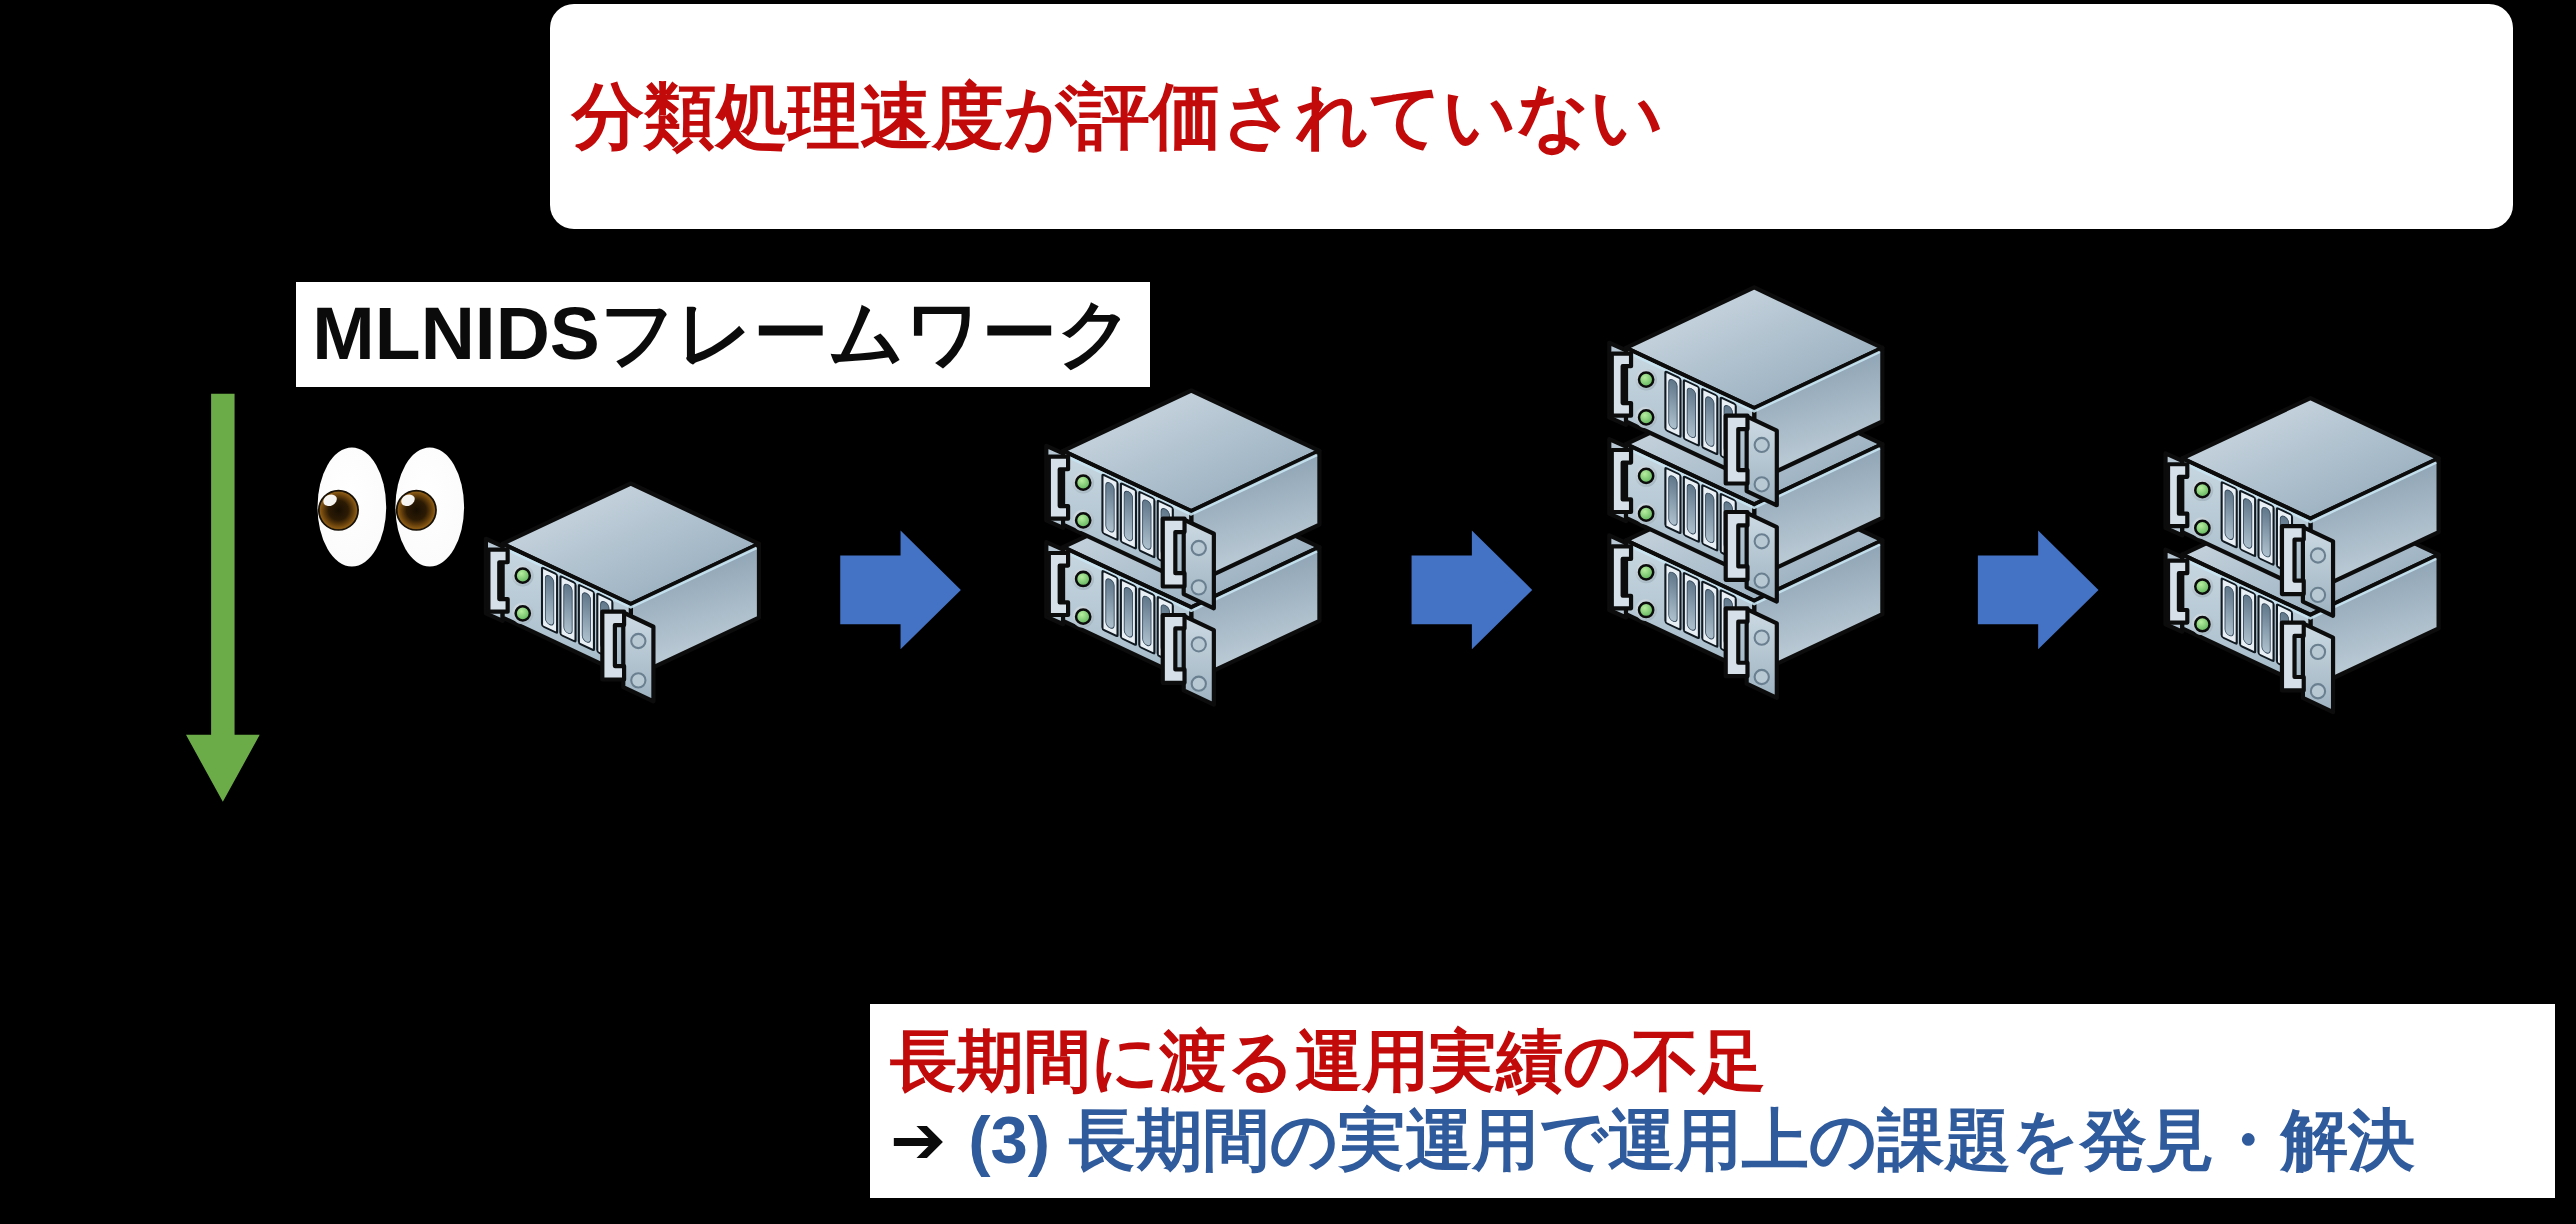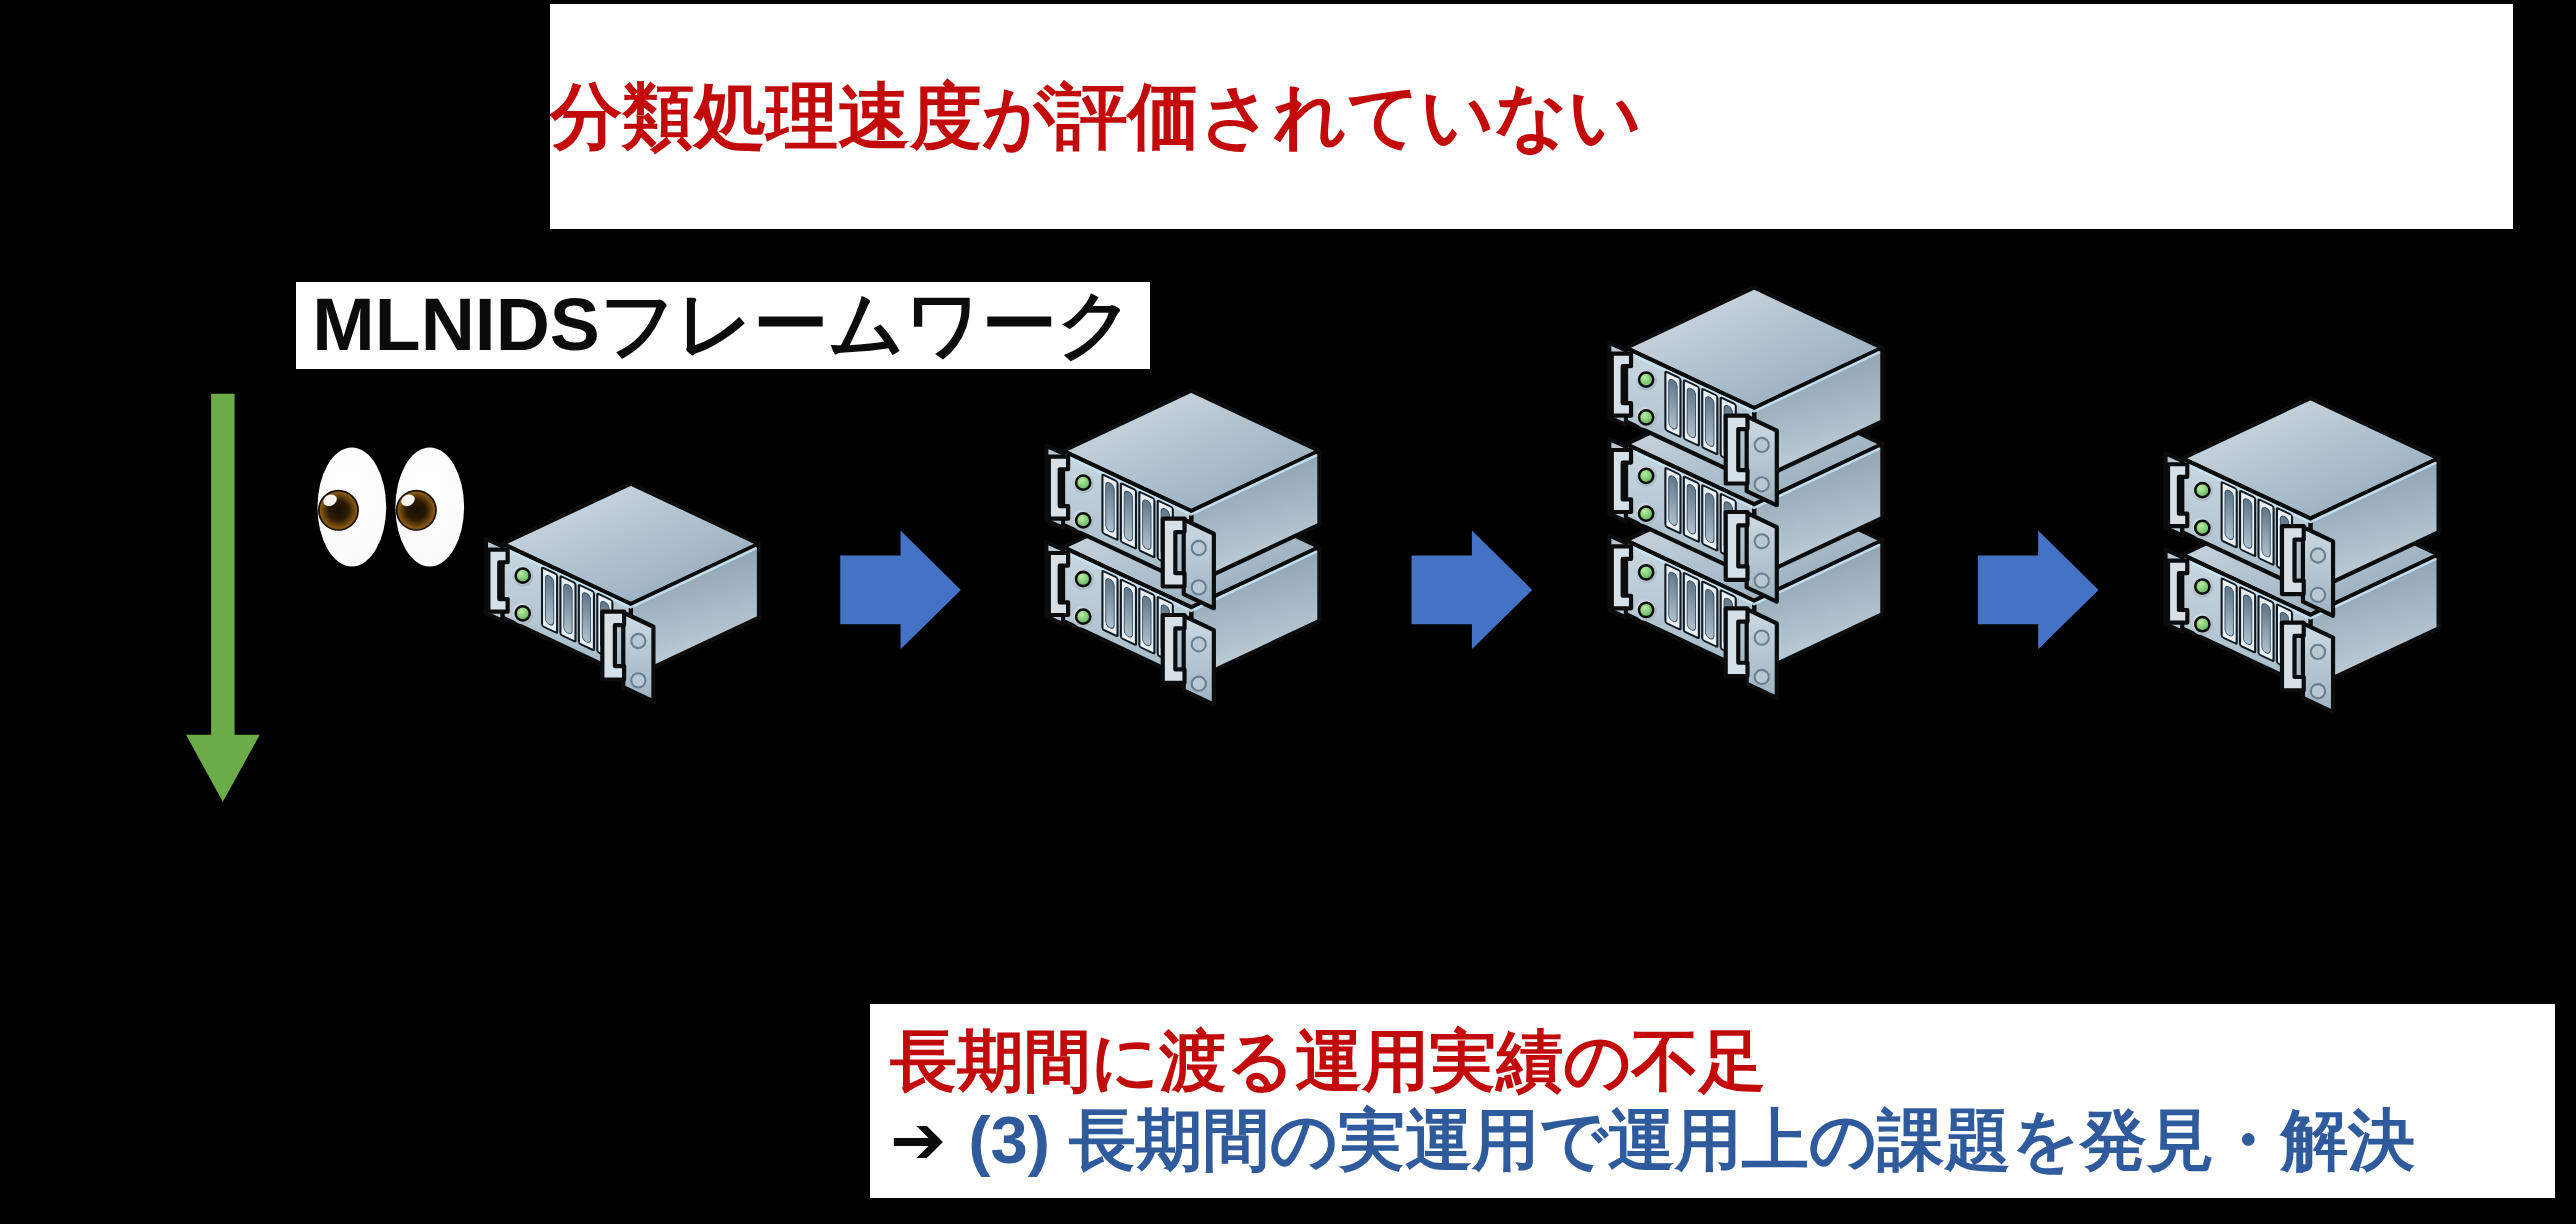--- a/index.html
+++ b/index.html
@@ -8,29 +8,29 @@
     background:#000000;
     font-family:"Liberation Sans","DejaVu Sans",sans-serif;
     font-weight:bold;
   }
   .callout{
     position:absolute;background:#ffffff;
     display:flex;flex-direction:column;justify-content:center;
     overflow:hidden;box-sizing:border-box;
   }
   .callout .line{white-space:nowrap;line-height:1.08;}
-  .top-callout{left:550px;top:4.2px;width:1963px;height:225px;row-gap:8.4px;}
+  .top-callout{left:550px;top:4.2px;width:1963px;height:225px;padding-left:22px;row-gap:8.4px;border-radius:24px;}
   .top-callout .line{font-size:72px;}
   .bottom-callout{left:870px;top:1004px;width:1685px;height:194px;padding-left:20px;row-gap:6.7px;}
   .bottom-callout .line{font-size:67px;}
   .line-red{color:#C20A0A;}
   .line-blue{color:#2F5A9C;}
   .arrow-glyph{color:#0b0b0b;margin-right:22px;}
   .framework-label{
-    position:absolute;left:296px;top:282px;width:854px;height:87px;
+    position:absolute;left:296px;top:282px;width:854px;height:105px;
     background:#ffffff;color:#0b0b0b;font-size:75px;
     display:flex;align-items:center;justify-content:center;
     white-space:nowrap;overflow:hidden;
   }
   .diagram-svg{position:absolute;left:0;top:0;}
 </style>
 </head>
 <body>
 
 <div class="callout top-callout">

